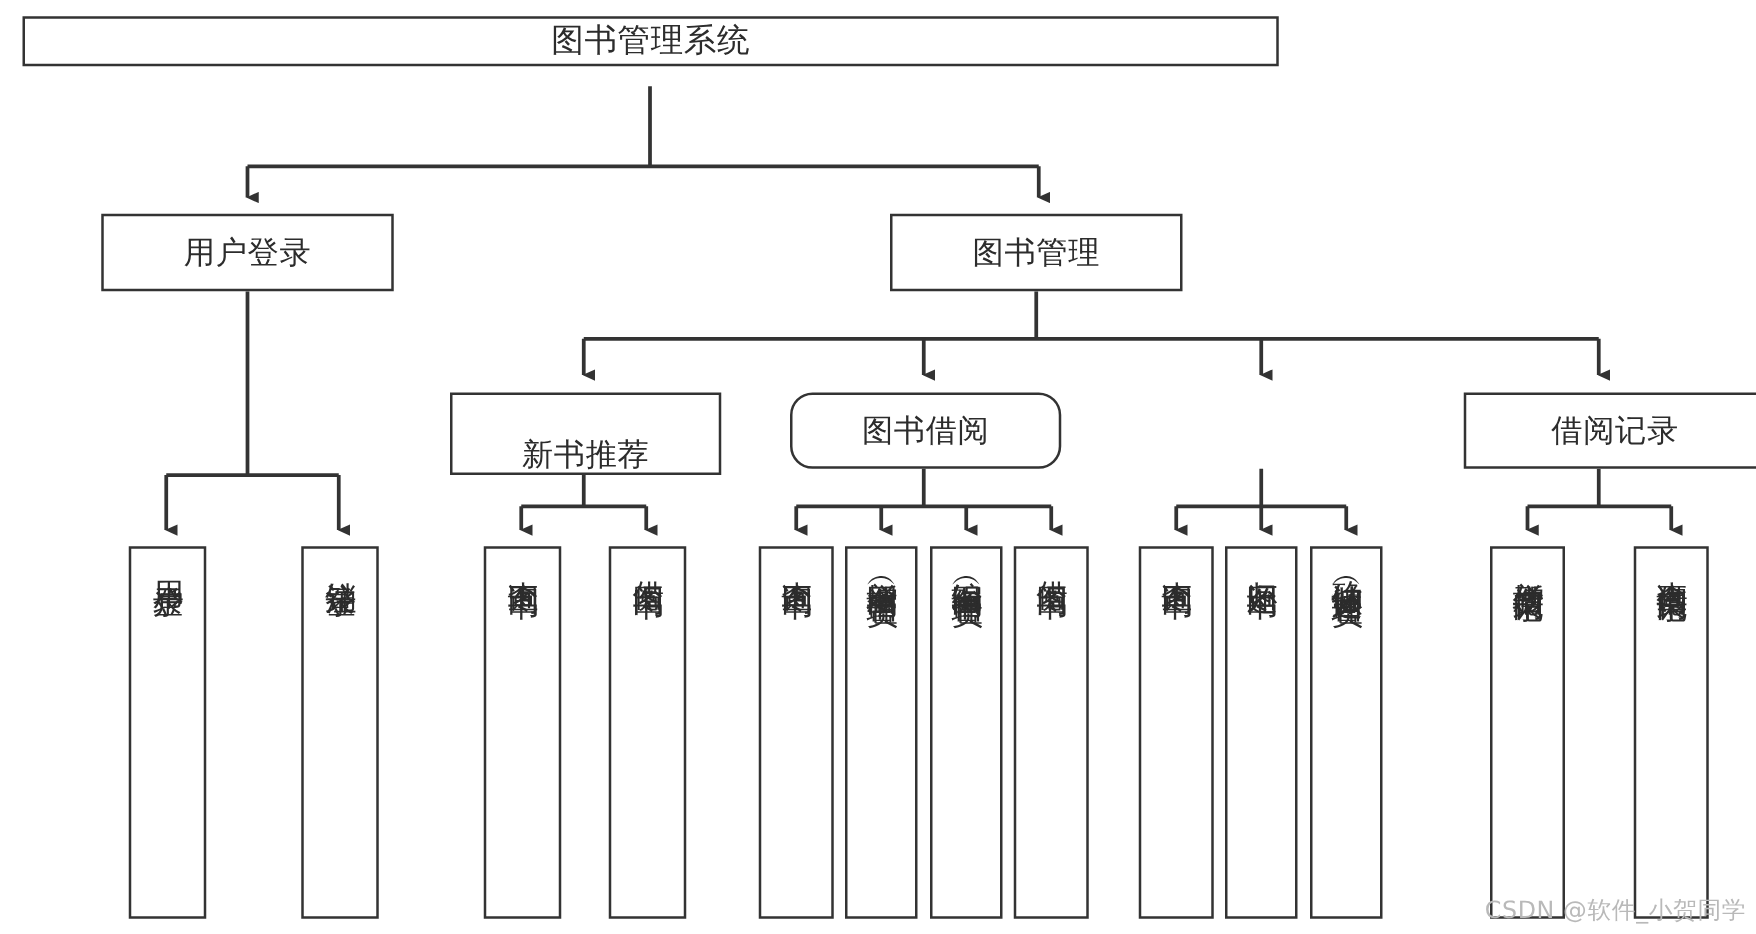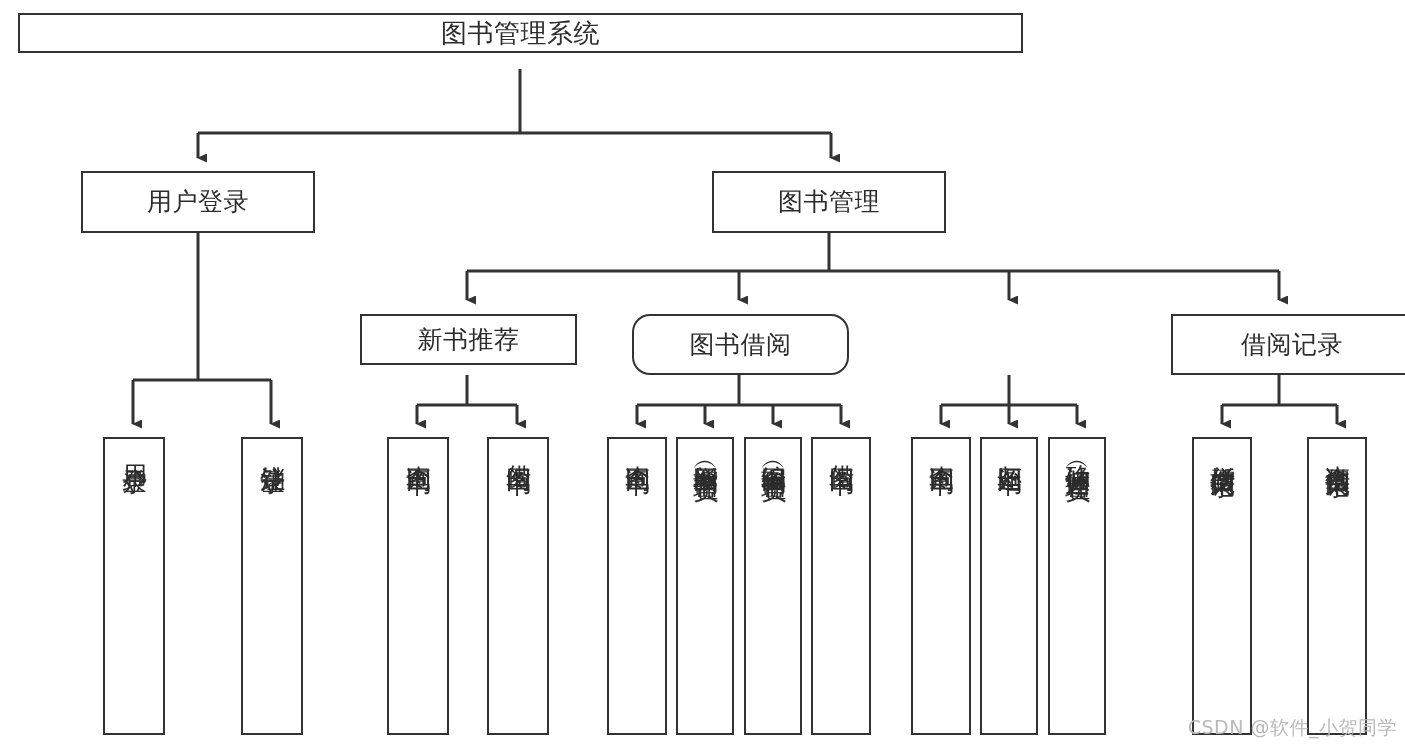--- a/index.html
+++ b/index.html
@@ -131,21 +131,21 @@
   </div>
 
   <div class="node horizontal" style="left:81px; top:171px; width:234px; height:62px;">
     <span class="label">用户登录</span>
   </div>
 
   <div class="node horizontal" style="left:712px; top:171px; width:234px; height:62px;">
     <span class="label">图书管理</span>
   </div>
 
-  <div class="node horizontal" style="left:360px; top:314px; width:217px; height:51px;">
+  <div class="node horizontal" style="left:360px; top:314px; width:217px; height:66px;align-items:flex-end;">
     <span class="label">新书推荐</span>
   </div>
 
   <div class="node horizontal" style="left:632px; top:314px; width:217px; height:61px;border-radius:18px;">
     <span class="label">图书借阅</span>
   </div>
 
 
   <div class="node horizontal" style="left:1171px; top:314px; width:242px; height:61px;">
     <span class="label">借阅记录</span>

